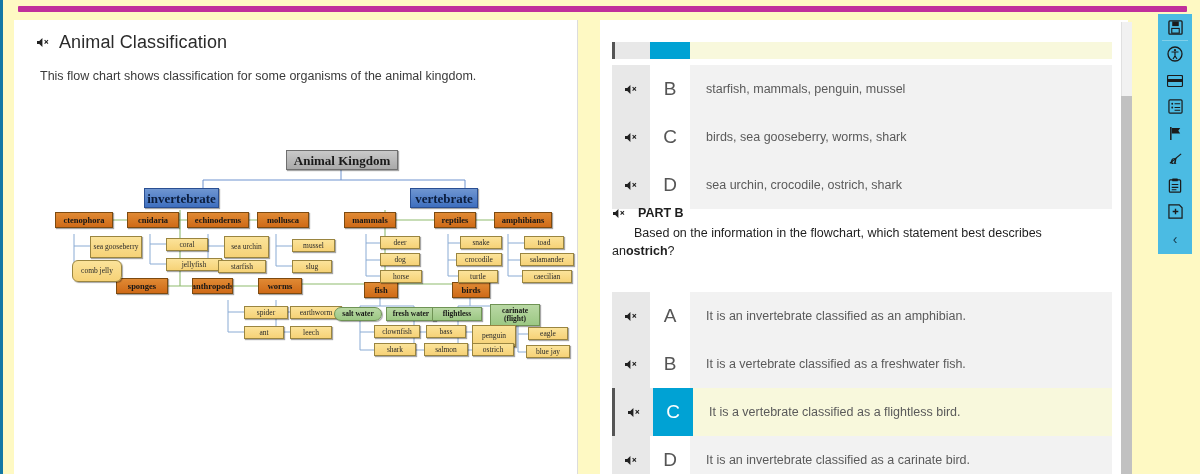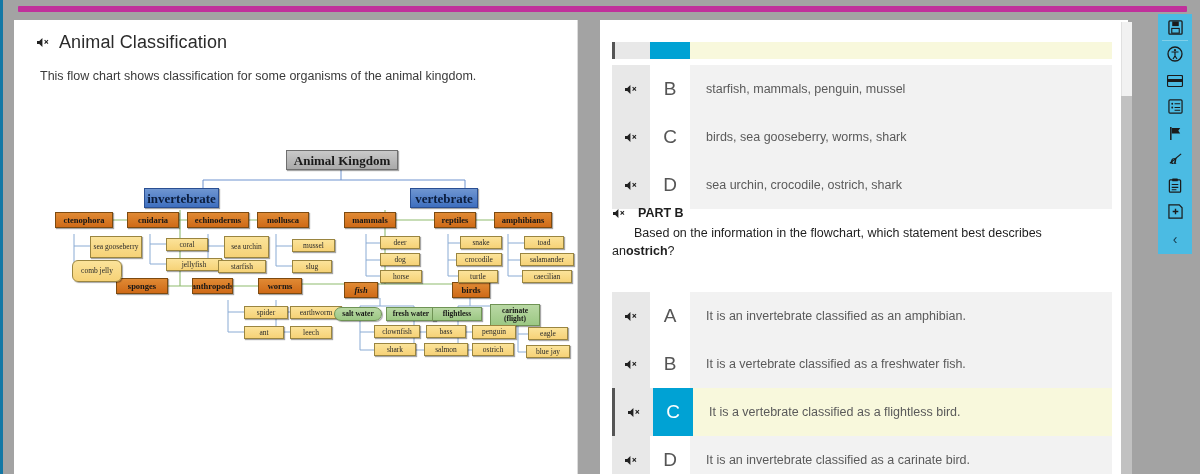--- a/index.html
+++ b/index.html
@@ -1,19 +1,19 @@
 <!DOCTYPE html>
 <html><head>
 <meta charset="utf-8">
 <style>
   * { box-sizing: border-box; margin:0; padding:0; }
   html,body { width:1200px; height:474px; overflow:hidden; background:#ffffff;
               font-family:"Liberation Sans", sans-serif; }
 
-  #root { position:relative; width:1200px; height:474px; background:#a3a3a3; }
+  #root { position:relative; width:1200px; height:474px; background:#fef9c3; }
 
   
   .left-rail { position:absolute; left:0; top:0; width:3px; height:474px; background:#1378a5; }
 
   
   .magenta-bar { position:absolute; left:18px; top:6px; width:1169px; height:6px;
                  background:#c0309b; border-radius:1px; }
 
   
   .left-panel { position:absolute; left:14px; top:20px; width:564px; height:454px;
@@ -234,21 +234,21 @@
 
       <div class="node n-l2" style="left:316px;top:88px;width:52px;height:16px;">
         <span>mammals</span>
         </div>
       <div class="node n-l2" style="left:406px;top:88px;width:42px;height:16px;">
         <span>reptiles</span>
         </div>
       <div class="node n-l2" style="left:466px;top:88px;width:58px;height:16px;">
         <span>amphibians</span>
         </div>
-      <div class="node n-l2" style="left:316px;top:158px;width:34px;height:16px;font-style:italic;">
+      <div class="node n-l2" style="left:336px;top:158px;width:34px;height:16px;">
         <span>fish</span>
         </div>
       <div class="node n-l2" style="left:424px;top:158px;width:38px;height:16px;">
         <span>birds</span>
         </div>
 
       <div class="node n-leaf" style="left:352px;top:112px;width:40px;height:13px;">
         <span>deer</span>
         </div>
       <div class="node n-leaf" style="left:352px;top:129px;width:40px;height:13px;">
@@ -294,21 +294,21 @@
         </div>
       <div class="node n-leaf" style="left:346px;top:219px;width:42px;height:13px;">
         <span>shark</span>
         </div>
       <div class="node n-leaf" style="left:398px;top:201px;width:40px;height:13px;">
         <span>bass</span>
         </div>
       <div class="node n-leaf" style="left:396px;top:219px;width:44px;height:13px;">
         <span>salmon</span>
         </div>
-      <div class="node n-leaf" style="left:444px;top:201px;width:44px;height:14px;">
+      <div class="node n-leaf" style="left:444px;top:201px;width:44px;height:22px;">
         <span>penguin</span>
         </div>
       <div class="node n-leaf" style="left:444px;top:219px;width:42px;height:13px;">
         <span>ostrich</span>
         </div>
       <div class="node n-leaf" style="left:500px;top:203px;width:40px;height:13px;">
         <span>eagle</span>
         </div>
       <div class="node n-leaf" style="left:498px;top:221px;width:44px;height:13px;text-align:center;">
         <span>blue jay</span>

